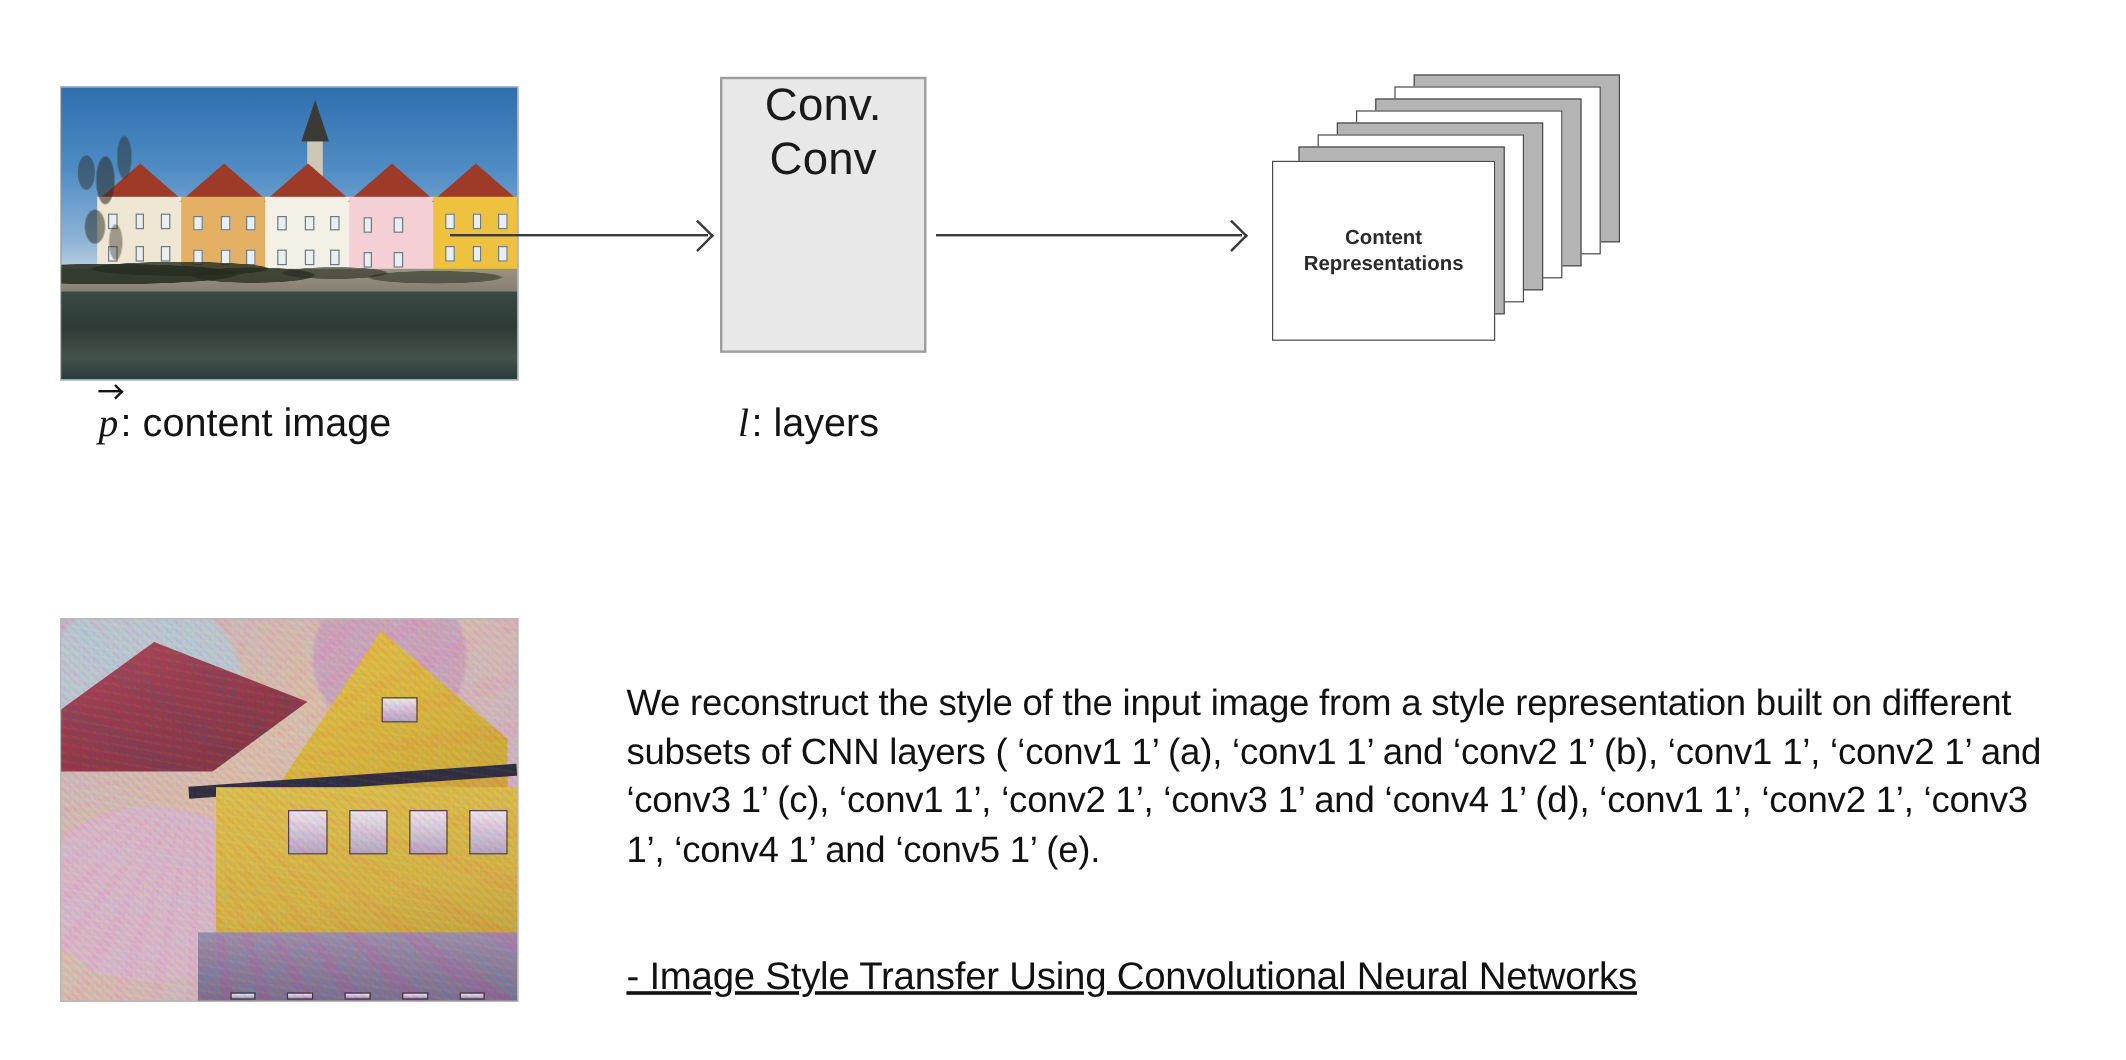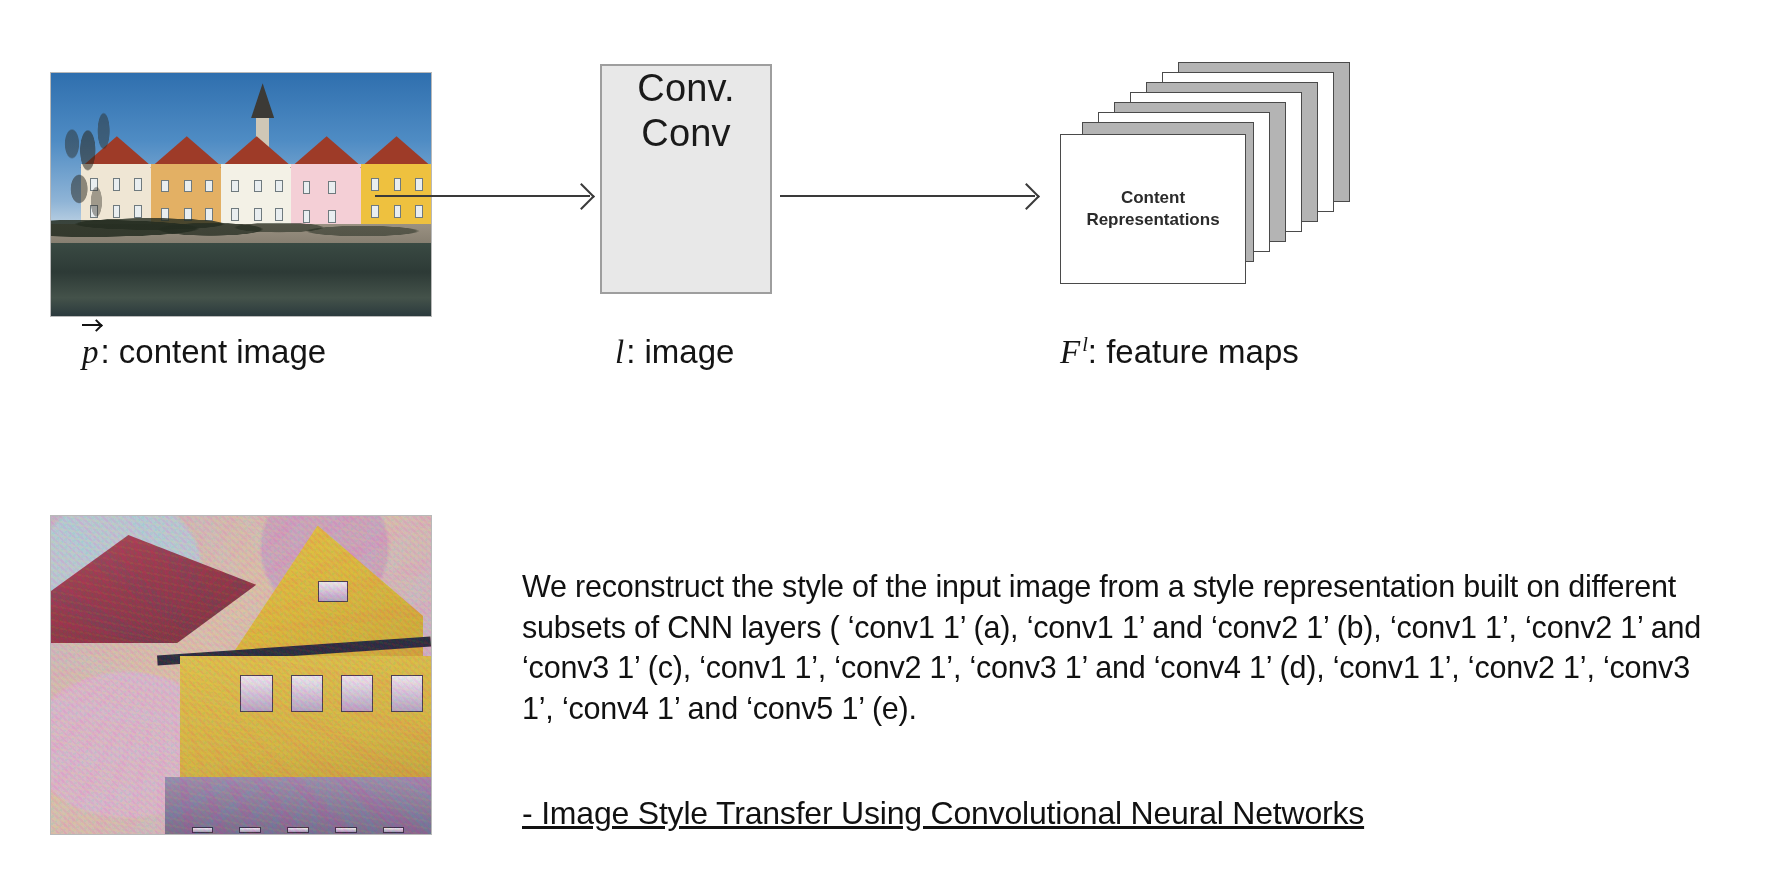--- a/index.html
+++ b/index.html
@@ -431,23 +431,22 @@
     <div class="fm-card" style="left:64px;  top:40px;"></div>
     <div class="fm-card" style="left:48px;  top:50px;  background:#ffffff;"></div>
     <div class="fm-card" style="left:32px;  top:60px;"></div>
     <div class="fm-card front" style="left:10px; top:72px; width:186px; height:150px;font-weight:bold;">
       <span><span>Content</span><br><span>Representations</span></span>
     </div>
   </div>
 
   <div class="caption" id="caption-content"><span class="mvar"><span class="vec-arrow"></span><span>p</span></span><span>: content image</span></div>
 
-  <div class="caption" id="caption-layer"><span class="mvar">l</span><span>: image</span></div>
-
-  <div class="caption" id="caption-fmaps"><span class="mvar">F</span><span class="sup-l">l</span><span>: feature maps</span></div>
+  <div class="caption" id="caption-layer"><span class="mvar">l</span><span>: layers</span></div>
+
 
   <div class="style-img">
     <div class="si-base"></div>
     <div class="si-roof"></div>
     <div class="si-gable">
       <div class="si-win" style="left:52%;top:38%;width:14%;height:14%;"></div>
     </div>
     <div class="si-eave"></div>
     <div class="si-wall">
       <div class="si-win" style="left:24%;top:14%;width:13%;height:26%;"></div>

